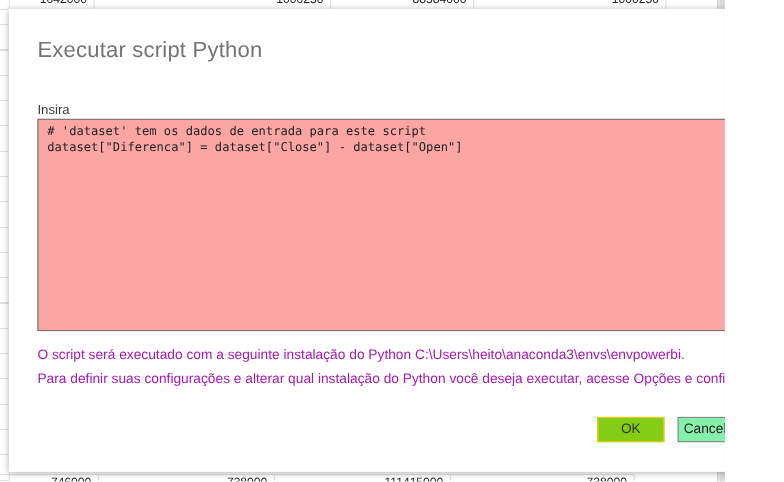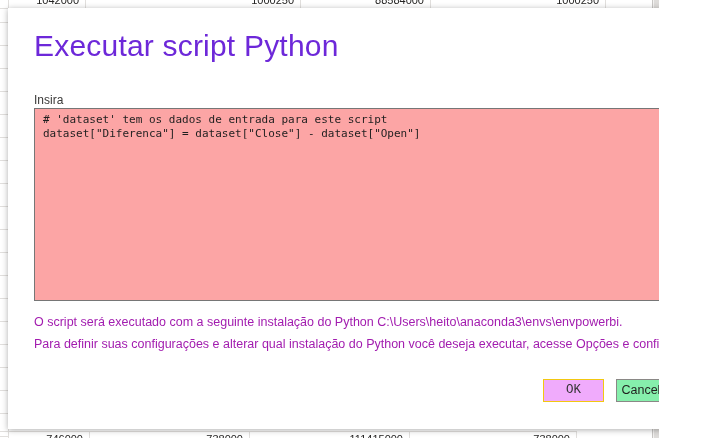--- a/index.html
+++ b/index.html
@@ -39,22 +39,22 @@
     position:absolute; left:8px; top:8px; width:697px; height:421px;
     background:#ffffff; box-shadow:0 1px 6px rgba(0,0,0,0.32);
   }
   .close-btn {
     position:absolute; top:4px; right:9px; width:20px; height:20px;
     background:none; border:none; font-size:15px; line-height:20px;
     color:#4a4a4a; cursor:pointer; text-align:center; padding:0;
     font-family:"Liberation Sans", sans-serif;
   }
   .dlg-title {
-    position:absolute; top:22px; left:26px; font-size:30px; line-height:32px;
-    font-weight:300; color:#6d28d9; letter-spacing:0.2px;
+    position:absolute; top:22px; left:26px; font-size:20px; line-height:32px;
+    font-weight:300; color:#737373; letter-spacing:0.2px;
   }
   .dlg-subtitle {
     position:absolute; top:62px; left:26px; font-size:12.5px; color:#3b3a39;
   }
   .script-label {
     position:absolute; top:85px; left:26px; font-size:12px; color:#3b3a39;
   }
   .editor {
     position:absolute; top:100px; left:26px; width:642px; height:193px;
     border:1px solid #767676; background:#fca5a5; overflow:hidden;
@@ -69,21 +69,21 @@
   }
   .footer-1 { top:307px; }
   .footer-2 { top:329px; }
   .button-row {
     position:absolute; top:371px; right:28px; display:flex; gap:12px;
   }
   .btn {
     width:61px; height:23px; font-size:12.5px; line-height:21px;
     font-family:"Liberation Sans", sans-serif; cursor:pointer; text-align:center; padding:0;
   }
-  .btn-ok { background:#f0abfc; border:1px solid #f2c811; color:#333333;font-family:Liberation Mono, monospace; }
+  .btn-ok { background:#84cc16; border:1px solid #f2c811; color:#333333; }
   .btn-cancel { background:#86efac; border:1px solid #8a8886; color:#201f1e; }
 </style>
 </head>
 <body>
 
 <div class="stage">
 
   <div class="bg-left-lines"></div>
 
   <div class="bg-row bg-row-top">

